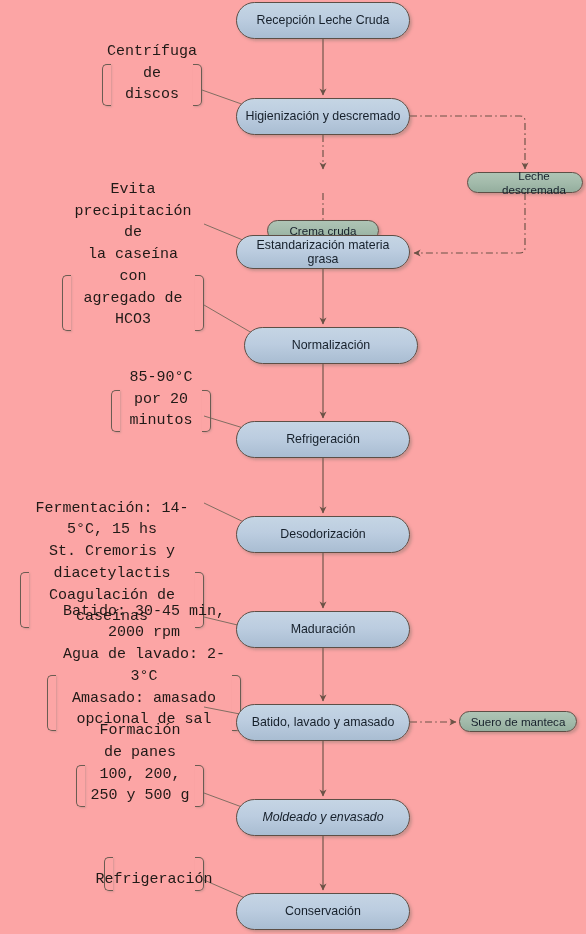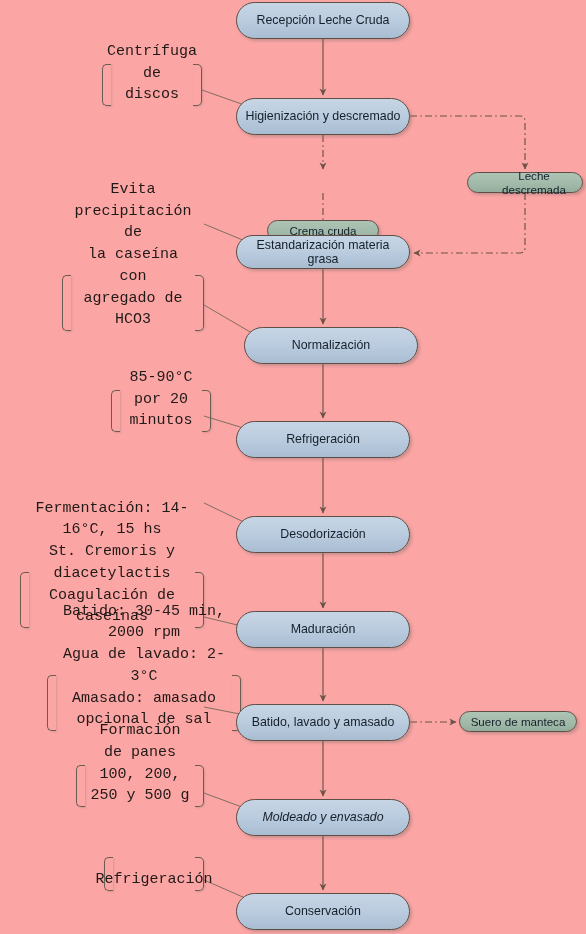--- a/index.html
+++ b/index.html
@@ -200,21 +200,21 @@
       <span>85-90°C por 20</span><br>
       <span>minutos</span>
     </span>
   </div>
 
 
   <div class="note" style="left:20px; top:572px; width:184px; height:56px;">
     <span class="brk l"></span>
     <span class="brk r"></span>
     <span class="txt">
-      <span>Fermentación: 14-16°C, 15 hs</span><br>
+      <span>Fermentación: 14-5°C, 15 hs</span><br>
       <span>St. Cremoris y diacetylactis</span><br>
       <span>Coagulación de caseínas</span>
     </span>
   </div>
 
   <div class="note" style="left:10px; top:675px; width:194px; height:56px;margin-left:37px;">
     <span class="brk l"></span>
     <span class="brk r"></span>
     <span class="txt">
       <span>Batido: 30-45 min, 2000 rpm</span><br>

